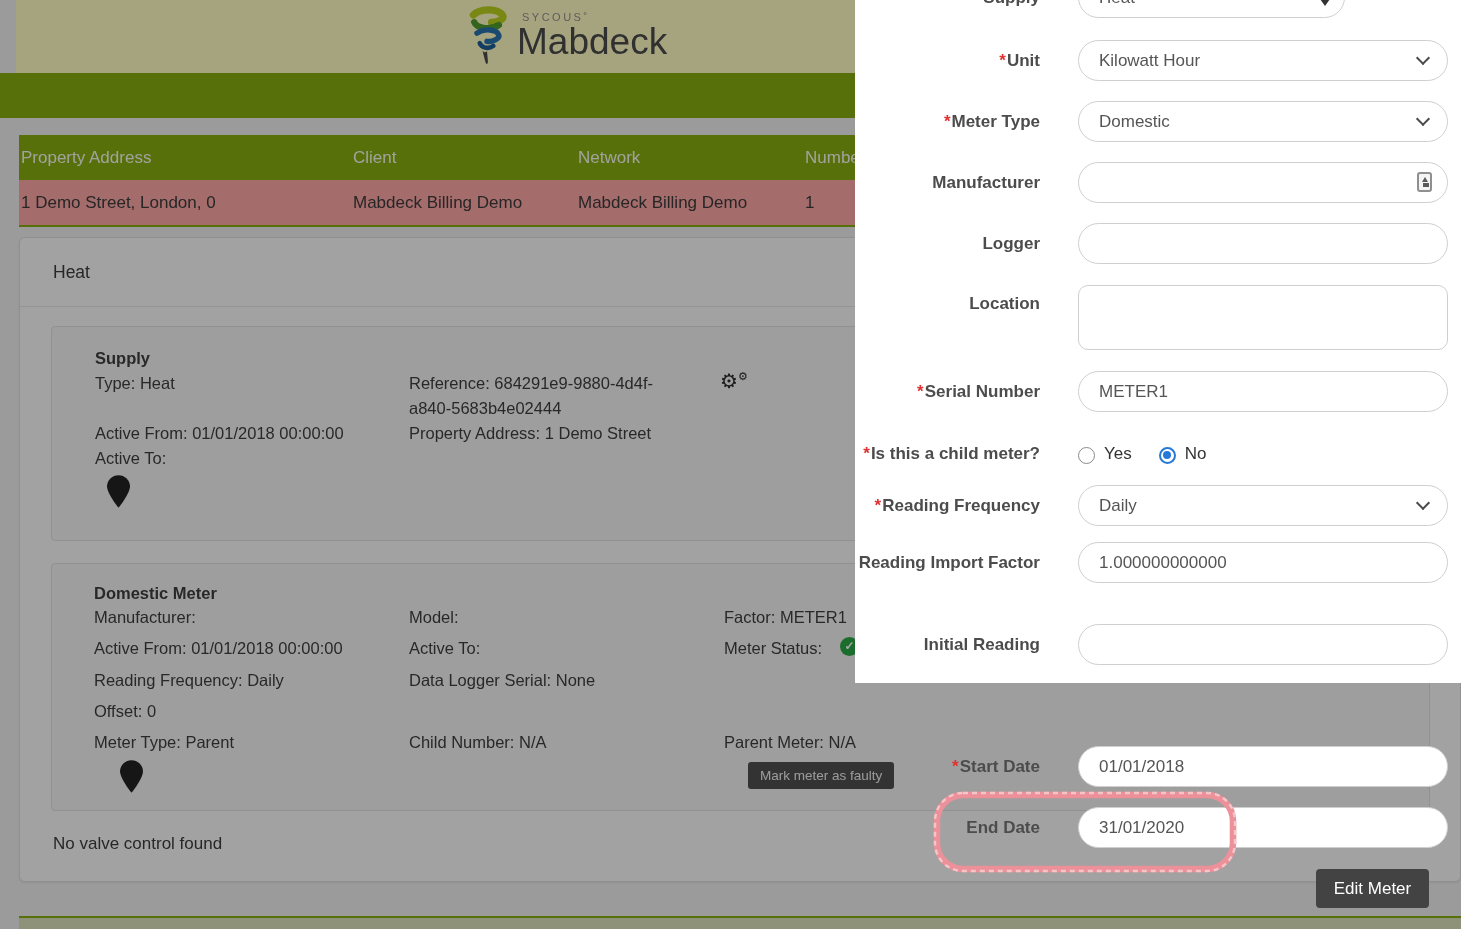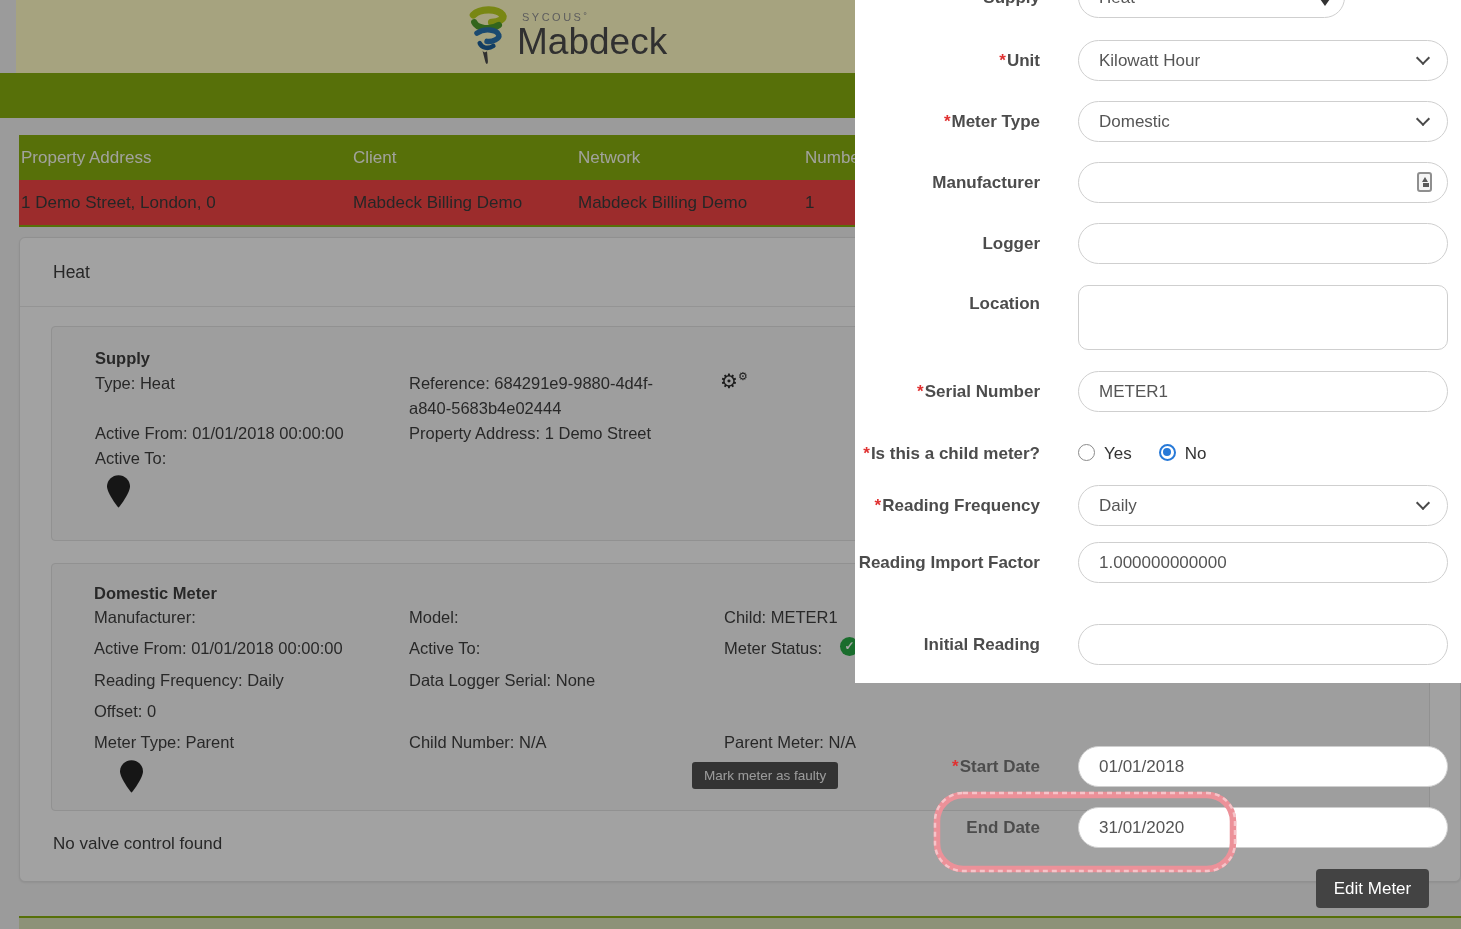--- a/index.html
+++ b/index.html
@@ -20,21 +20,21 @@
   .logo{position:absolute;left:448px;top:5px;display:flex;align-items:flex-start;gap:7px}
   .logo-text{display:flex;flex-direction:column;padding-top:6px}
   .sycous{font-size:11px;letter-spacing:2.5px;color:#8f8f8f;margin-left:5px}
   .mabdeck{font-size:37px;color:#4a4a4a;line-height:1.02}
 
   .navbar{position:absolute;left:0;top:73px;width:100%;height:45px;background:var(--green)}
 
   .table{position:absolute;left:19px;top:135px;width:1442px;font-size:17px}
   .thead,.trow{display:grid;grid-template-columns:334px 225px 227px 1fr;align-items:center}
   .thead{height:45px;background:var(--green);color:#f6f8ee}
-  .trow{height:47px;background:#ef4444;color:#3a3a3a;border-bottom:2px solid var(--green)}
+  .trow{height:47px;background:#fca5a5;color:#3a3a3a;border-bottom:2px solid var(--green)}
   .thead>div:first-child,.trow>div:first-child{padding-left:2px}
 
   .panel{position:absolute;left:19px;top:237px;width:1442px;height:645px;background:#f8f8f8;
          border:1px solid #dcdcdc;border-radius:6px;box-shadow:0 1px 2px rgba(0,0,0,.08)}
   .panel-header{position:absolute;left:33px;top:24px;font-size:17.5px;color:#3c3c3c}
   .panel-divider{position:absolute;left:0;top:68px;width:100%;border-top:1px solid #e2e2e2}
 
   .card{position:absolute;background:#f1f1f1;border:1px solid #ddd;border-radius:4px;
         font-size:16.5px;color:var(--line);overflow:hidden}
   .supply-card{left:31px;top:88px;width:1379px;height:215px}
@@ -73,21 +73,21 @@
         border-right:2px solid #4a4a4a;border-bottom:2px solid #4a4a4a;transform:rotate(45deg)}
   .caret{position:absolute;right:15px;bottom:12px;width:0;height:0;
          border-left:5px solid transparent;border-right:5px solid transparent;
          border-top:7px solid #333}
   .stepper{position:absolute;right:16px;top:10px;width:15px;height:20px;border:2px solid #8f8f8f;
            border-radius:3px;background:#f4f4f4}
   .stepper::before{content:"";position:absolute;left:3px;top:3px;width:0;height:0;
            border-left:3.5px solid transparent;border-right:3.5px solid transparent;
            border-bottom:5px solid #5a5a5a}
   .stepper::after{content:"";position:absolute;left:3.5px;bottom:3px;width:6px;height:4px;background:#5a5a5a}
-  .radio-group{display:flex;align-items:flex-start;font-size:17px;color:#333}
+  .radio-group{display:flex;align-items:flex-end;font-size:17px;color:#333}
   .radio{width:17px;height:17px;border-radius:50%;background:#fff;flex:none;position:relative}
   .radio.unchecked{border:1.5px solid #8b8b8b}
   .radio.checked{border:2px solid #2779d8}
   .radio.checked::after{content:"";position:absolute;inset:2.5px;border-radius:50%;background:#2779d8}
   .radio-label{margin:0 0 0 9px}
   .gap{width:27px}
   .btn-dark{position:absolute;background:var(--dark-btn);color:#fff;border:none;border-radius:4px;
             font-size:17px;font-family:inherit;cursor:pointer}
   .edit-btn{left:461px;top:869px;width:113px;height:39px}
   .annotation{position:absolute;left:70px;top:782px;width:324px;height:100px;pointer-events:none}
@@ -147,35 +147,35 @@
         <span class="cline" style="left:43px;top:122px">Active To:</span>
         <svg class="marker" style="left:55px;top:148px" width="23" height="33" viewBox="0 0 24 34">
           <path d="M12 0C5.4 0 0 5.2 0 11.6 0 19.5 12 34 12 34s12-14.5 12-22.4C24 5.2 18.6 0 12 0z" fill="#222"></path>
         </svg>
       </div>
 
       <div class="card meter-card">
         <span class="cline bold" style="left:42px;top:20px">Domestic Meter</span>
         <span class="cline" style="left:42px;top:44px">Manufacturer:</span>
         <span class="cline" style="left:357px;top:44px">Model:</span>
-        <span class="cline" style="left:672px;top:44px">Child: METER1</span>
+        <span class="cline" style="left:672px;top:44px">Factor: METER1</span>
         <span class="cline" style="left:42px;top:75px">Active From: 01/01/2018 00:00:00</span>
         <span class="cline" style="left:357px;top:75px">Active To:</span>
         <span class="cline" style="left:672px;top:75px">Meter Status:</span>
         <span class="check-badge" style="left:788px;top:73px">✓</span>
         <span class="cline" style="left:42px;top:107px">Reading Frequency: Daily</span>
         <span class="cline" style="left:357px;top:107px">Data Logger Serial: None</span>
         <span class="cline" style="left:42px;top:138px">Offset: 0</span>
         <span class="cline" style="left:42px;top:169px">Meter Type: Parent</span>
         <span class="cline" style="left:357px;top:169px">Child Number: N/A</span>
         <span class="cline" style="left:672px;top:169px">Parent Meter: N/A</span>
         <svg class="marker" style="left:68px;top:196px" width="23" height="33" viewBox="0 0 24 34">
           <path d="M12 0C5.4 0 0 5.2 0 11.6 0 19.5 12 34 12 34s12-14.5 12-22.4C24 5.2 18.6 0 12 0z" fill="#222"></path>
         </svg>
-        <button class="faulty-btn" style="left:640px;top:198px">Mark meter as faulty</button>
+        <button class="faulty-btn" style="left:696px;top:198px">Mark meter as faulty</button>
       </div>
 
       <div class="no-valve">No valve control found</div>
     </section>
 
     <div class="bottom-strip"></div>
 
     <div class="overlay"></div>
   </div>
 

